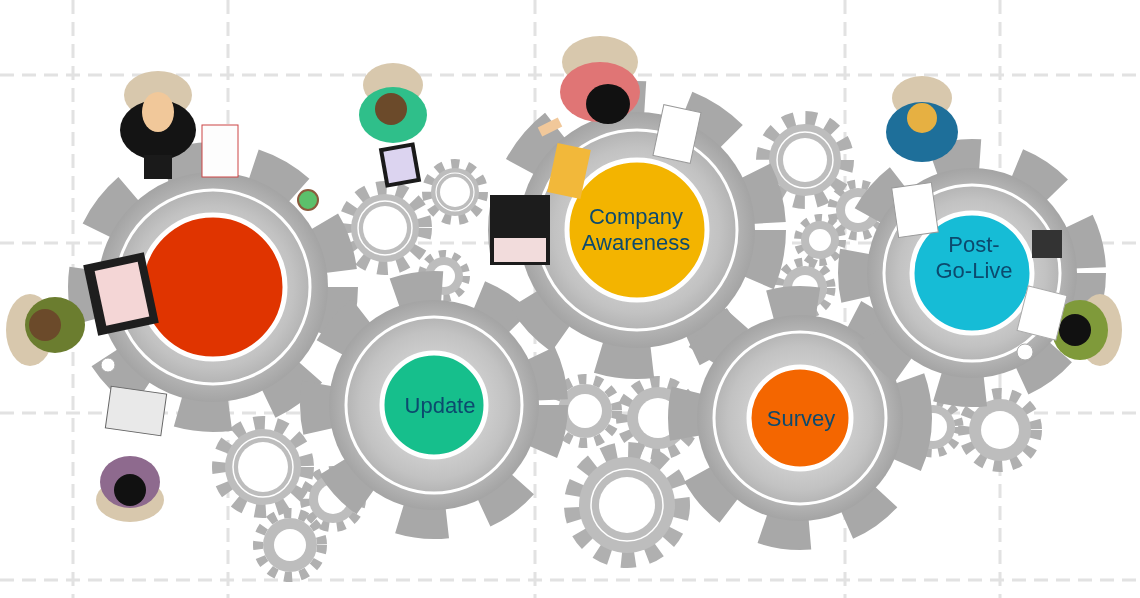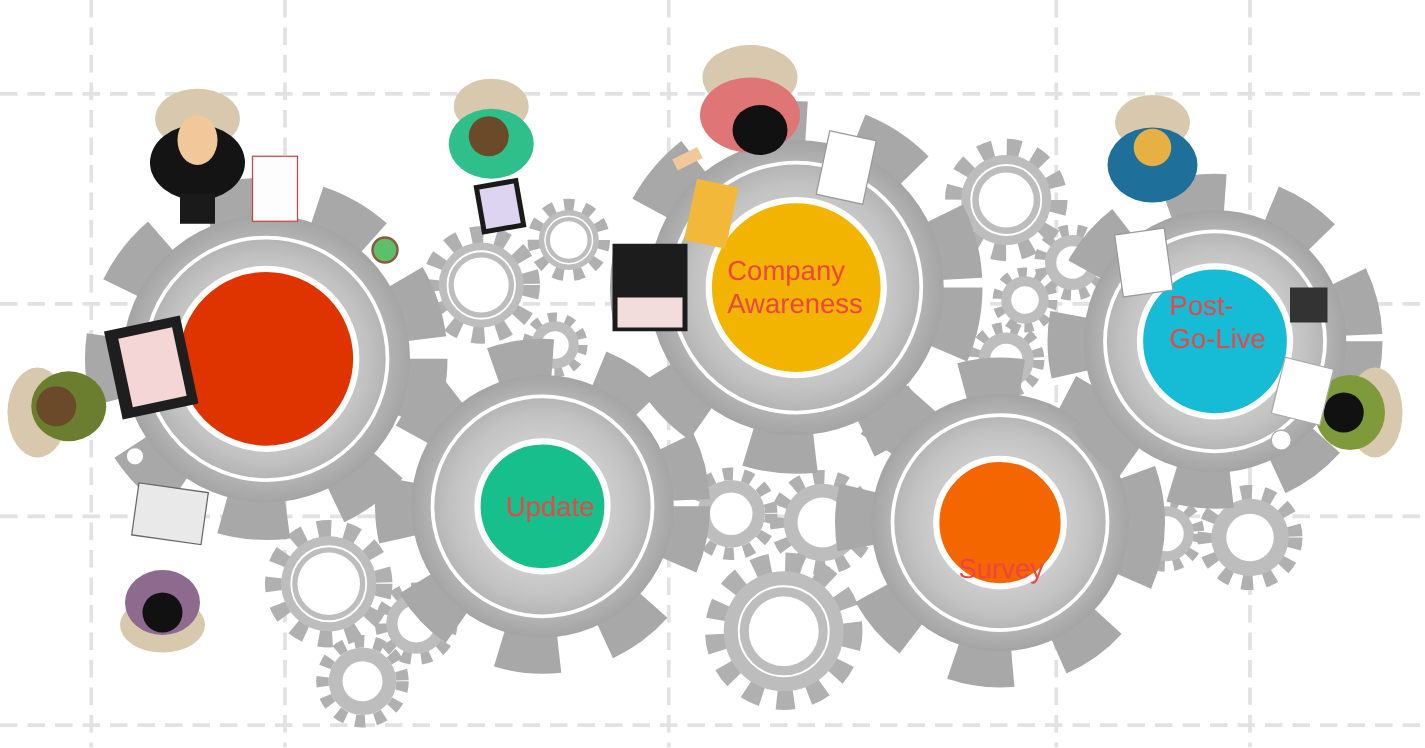--- a/index.html
+++ b/index.html
@@ -1,20 +1,20 @@
 <!DOCTYPE html>
 <html><head>
 <meta charset="utf-8">
 <style>
   html, body { margin:0; padding:0; }
   body { width:1140px; height:598px; overflow:hidden; background:#ffffff; font-family:"Liberation Sans", sans-serif; }
   #stage { position:relative; width:1140px; height:598px; }
   #stage svg { position:absolute; left:0; top:0; }
   .label {
-    position:absolute; color:#ef4444; 
+    position:absolute; color:#0c4a6e; text-align:center;
     font-family:"Liberation Sans", sans-serif; font-size:22px; line-height:26px;
     transform:translate(-50%,-50%); white-space:nowrap;
   }
 </style>
 </head>
 <body>
 
 <div id="stage">
   <svg width="1140" height="598" viewBox="0 0 1140 598">
     <defs>
@@ -225,20 +225,20 @@
     </g>
   </svg>
 
   <div class="label" style="left:440px; top:406px;">
     <span>Update</span>
   </div>
   <div class="label" style="left:636px; top:230px;">
     <div>Company</div>
     <div>Awareness</div>
   </div>
-  <div class="label" style="left:801px; top:419px;margin-top:36px;">
+  <div class="label" style="left:801px; top:419px;">
     <span>Survey</span>
   </div>
   <div class="label" style="left:974px; top:258px;">
     <div>Post-</div>
     <div>Go-Live</div>
   </div>
 </div>
 
 </body></html>

